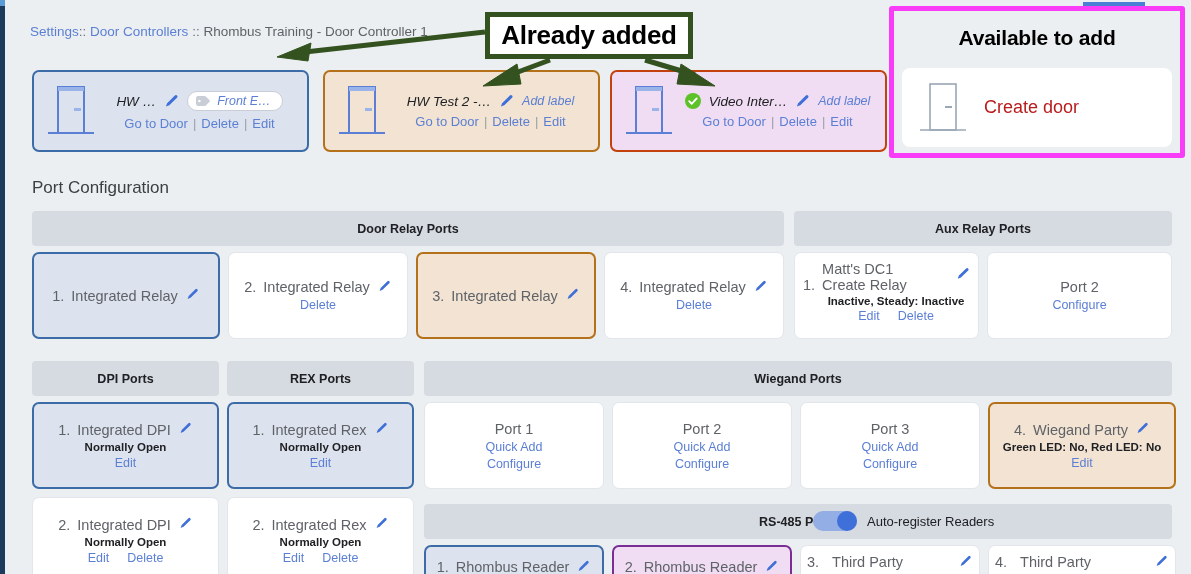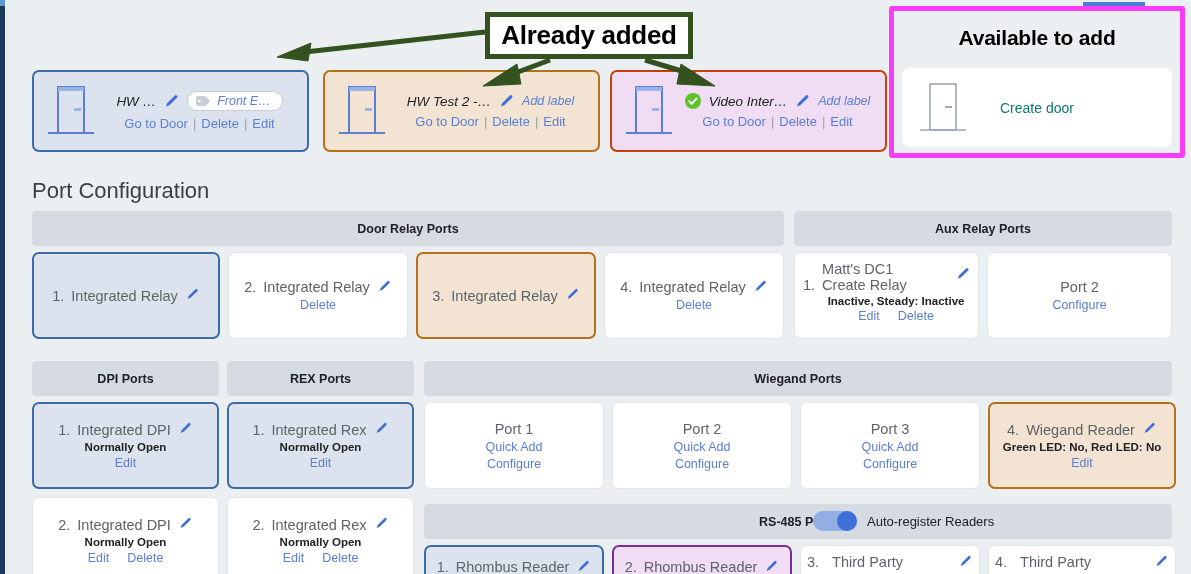--- a/index.html
+++ b/index.html
@@ -65,39 +65,39 @@
   }
   .avail-title {
     text-align:center; font-size:21px; font-weight:bold; color:#000;
     margin-top:15px; letter-spacing:-0.2px;
   }
   .avail-card {
     position:absolute; left:8px; top:57px; width:270px; height:79px;
     background:#fff; border-radius:8px; display:flex; align-items:center;
   }
   .avail-card .door-icon { margin-left:14px; }
-  .create-door { font-size:14px; color:#0f766e; margin-left:26px; cursor:pointer; }
+  .create-door { font-size:18px; color:#b91c1c; margin-left:10px; cursor:pointer; }
 
   
   .top-blue { position:absolute; left:1078px; top:2px; width:62px; height:9px; background:#4a7fd6; }
   .top-blue2 { position:absolute; left:1098px; top:11px; width:20px; height:4px; background:#4a7fd6; }
 
   
   .callout {
     position:absolute; left:480px; top:12px; width:208px; height:47px;
     background:#fff; border:5px solid #33521f;
     display:flex; align-items:center; justify-content:center;
     font-size:26px; font-weight:bold; color:#000; letter-spacing:-0.3px;
     z-index:20;
   }
   .anno-svg { position:absolute; left:0; top:0; width:1186px; height:574px;
     pointer-events:none; z-index:15; }
 
   
-  .pc-title { position:absolute; left:27px; top:178px; font-size:22px; color:#3c4043; }
+  .pc-title { position:absolute; left:27px; top:178px; font-size:17px; color:#3c4043; }
 
   .band {
     position:absolute; background:#d6dae1; border-radius:4px;
     display:flex; align-items:center; justify-content:center;
     font-size:12.5px; font-weight:bold; color:#202124;
   }
 
   .grid { position:absolute; display:flex; gap:8px; }
   .pcard {
     background:#fff; border:1px solid #e2e5ea; border-radius:7px;
@@ -130,20 +130,23 @@
 <body>
 
 <div class="left-rail"></div>
 <div class="left-rail-top"></div>
 
 <div class="page">
 
   <div class="top-blue"></div>
   <div class="top-blue2"></div>
 
+  <div class="breadcrumb">
+    <a href="#">Settings</a><span class="sep">::</span>&nbsp;<a href="#">Door Controllers</a>&nbsp;<span class="sep">::</span>&nbsp;<span>Rhombus Training - Door Controller 1</span>
+  </div>
 
   <div class="doors-row">
 
     <div class="door-card blue">
       <span class="door-icon">
         <svg viewBox="0 0 54 64" width="54" height="64">
           <rect x="14" y="8" width="26" height="46" fill="none" stroke="#5b7fd4" stroke-width="2"></rect>
           <rect x="14" y="8" width="26" height="4" fill="#9ab3e8"></rect>
           <line x1="4" y1="54" x2="50" y2="54" stroke="#5b7fd4" stroke-width="2"></line>
           <rect x="30" y="29" width="7" height="3" fill="#9ab3e8"></rect>
@@ -406,21 +409,21 @@
       <span class="plink">Configure</span>
     </div>
     <div class="pcard" style="width:180px;height:87px;justify-content:center;">
       <span class="ptitle">Port 3</span>
       <span class="plink">Quick Add</span>
       <span class="plink">Configure</span>
     </div>
     <div class="pcard sel-orange" style="width:188px;height:87px;">
       <span class="ptitle">
         <span>4.</span>
-        <span>Wiegand Reader</span>
+        <span>Wiegand Party</span>
         <span class="pencil"><svg viewBox="0 0 16 16" width="13" height="13">
               <path d="M11.6 1.6a1.6 1.6 0 0 1 2.3 2.3L5.6 12.1 2 13.4l1.3-3.6z" fill="#3f6fd8"></path>
             </svg></span>
       </span>
       <span class="psub">Green LED: No, Red LED: No</span>
       <span class="plink">Edit</span>
     </div>
   </div>
 
   <div class="band" style="left:419px; top:504px; width:748px; height:35px;">

